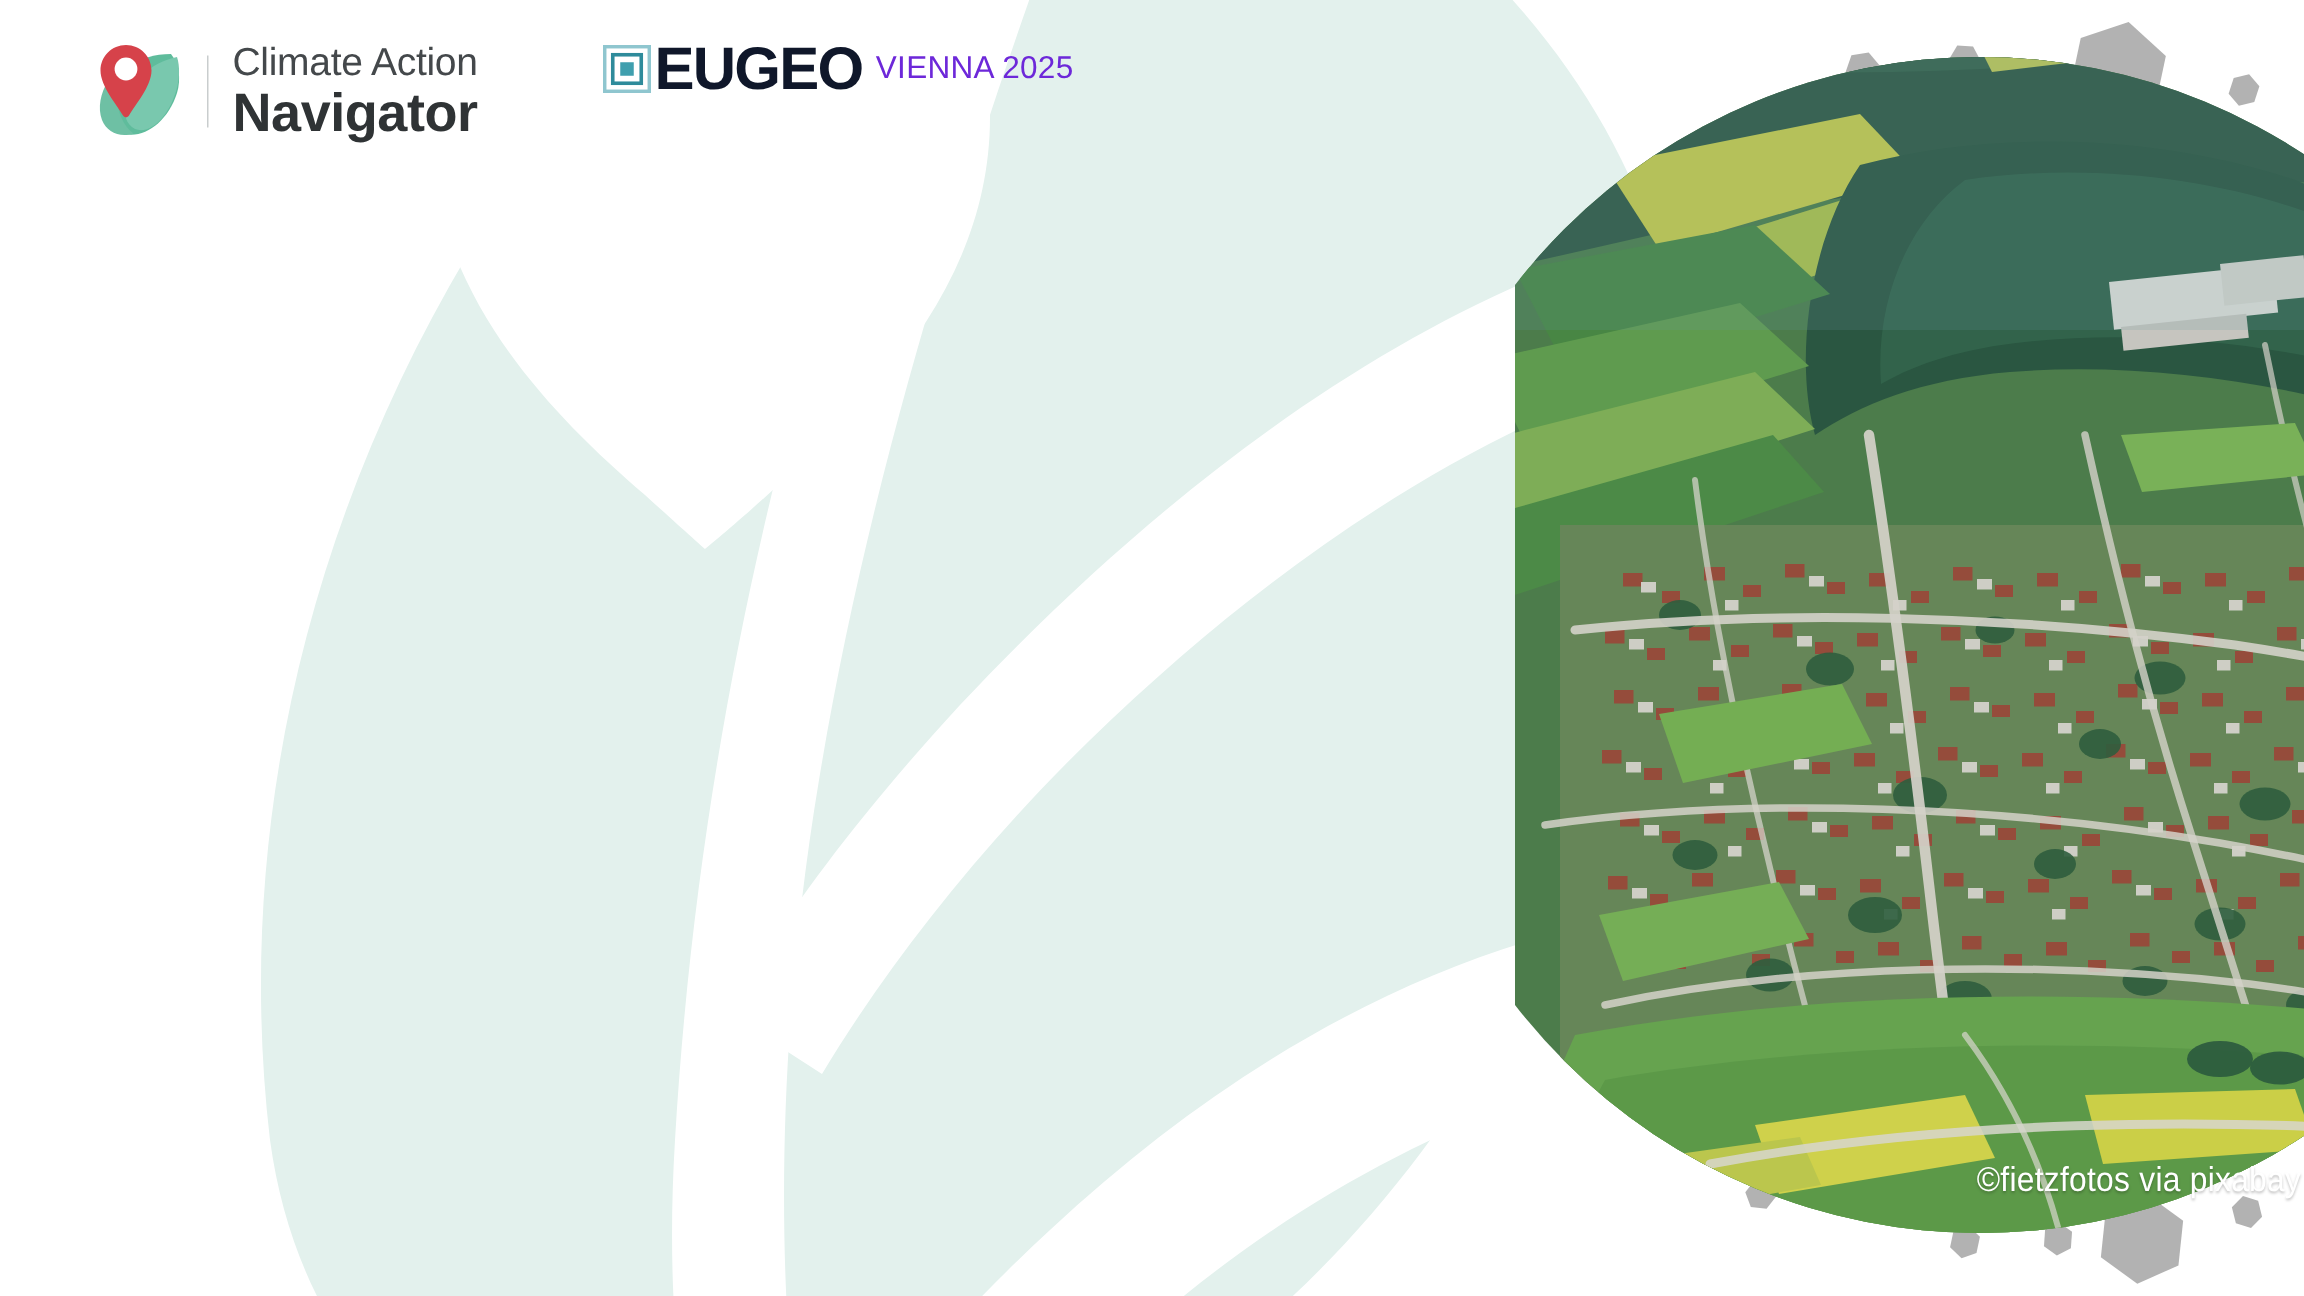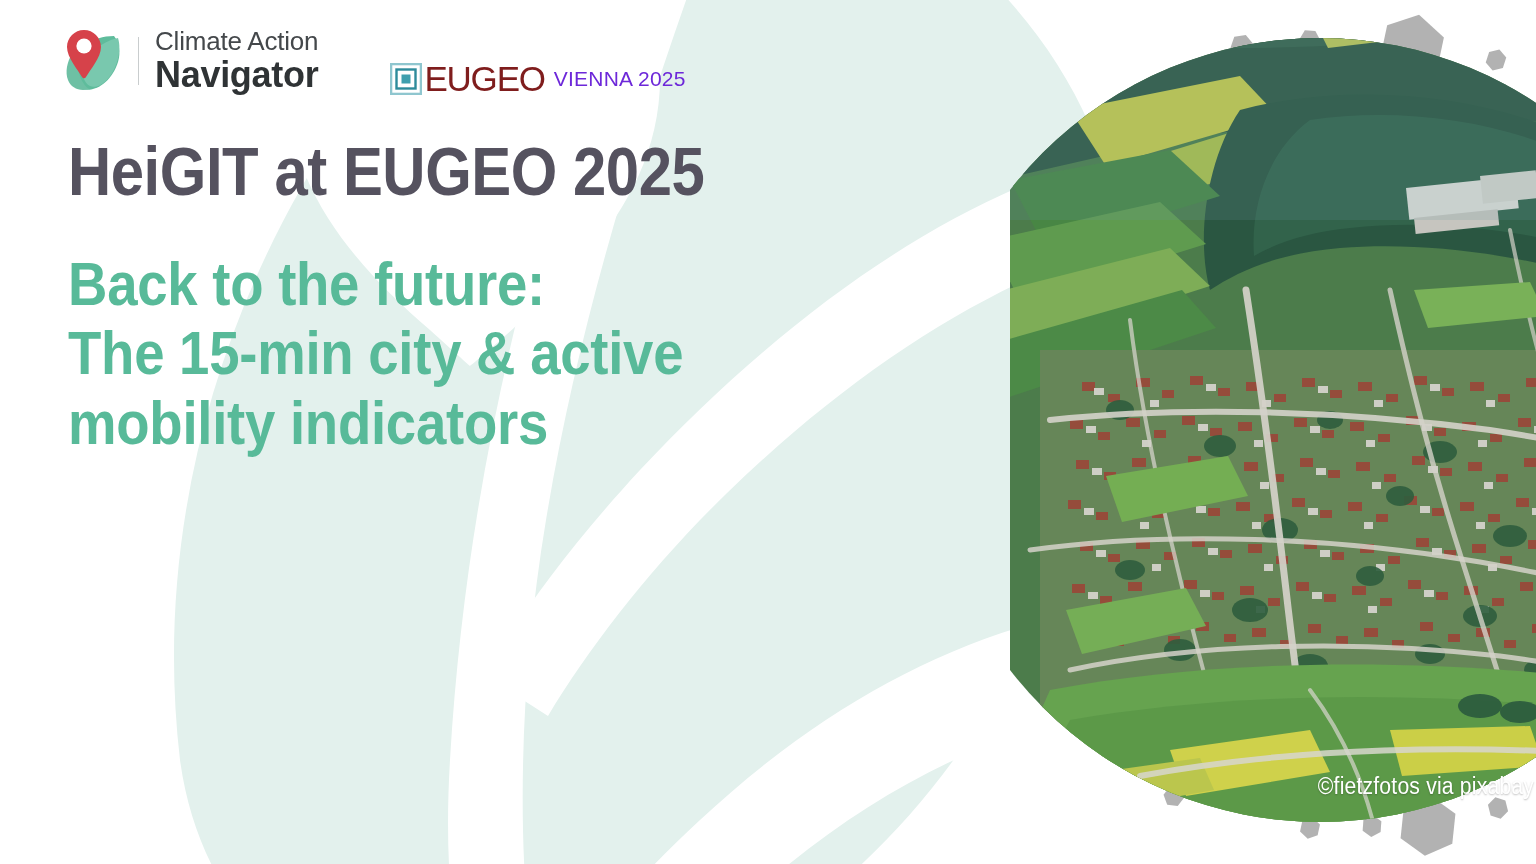--- a/index.html
+++ b/index.html
@@ -23,22 +23,22 @@
     left:0;top:0;
     width:1536px;height:864px;
     pointer-events:none;
   }
 
   
   #header{
     position:absolute;
     left:62px;top:26px;
     display:flex;
-    align-items:flex-end;
-    gap:0px;
+    align-items:flex-start;
+    gap:12px;
     z-index:20;
   }
   #can-logo{
     display:flex;align-items:center;
     gap:14px;
   }
   #can-mark{width:62px;height:70px;flex:0 0 auto;}
   #can-divider{
     width:1px;height:48px;
     background:#c9cdce;
@@ -61,22 +61,22 @@
     margin-top:1px;
   }
 
   #eugeo-logo{
     display:flex;align-items:center;
     gap:0px;
     margin-left:72px;
   }
   #eugeo-mark{width:32px;height:32px;flex:0 0 auto;margin-right:2px;}
   #eugeo-word{
-    font-size:35px;font-weight:400;
-    color:#7f1d1d;
+    font-size:40px;font-weight:700;
+    color:#0f172a;
     letter-spacing:-1.2px;
     line-height:1;
   }
   #eugeo-sub{
     font-size:21px;font-weight:400;
     color:#6d28d9;
     letter-spacing:0.2px;
     margin-left:9px;
     line-height:1;
     padding-bottom:1px;
@@ -212,28 +212,20 @@
         <rect x="6.5" y="6.5" width="19" height="19" fill="none" stroke="#2e8b9b" stroke-width="2.4"></rect>
         <rect x="11.5" y="11.5" width="9" height="9" fill="#3f9fae"></rect>
         <rect x="11.5" y="21" width="9" height="2.4" fill="#ffffff"></rect>
       </svg>
       <span id="eugeo-word">EUGEO</span>
       <span id="eugeo-sub">VIENNA 2025</span>
     </div>
 
   </div>
 
-  <div id="title-block">
-    <h1 id="page-title">HeiGIT at EUGEO 2025</h1>
-    <div id="page-subtitle">
-      <span class="sub-line">Back to the future:</span>
-      <span class="sub-line">The 15-min city &amp; active</span>
-      <span class="sub-line">mobility indicators</span>
-    </div>
-  </div>
 
   <div id="photo-area">
     <svg width="560" height="880" viewBox="0 0 560 880" aria-hidden="true">
       <defs>
         <clipPath id="circClip">
           <circle cx="310" cy="440" r="392"></circle>
         </clipPath>
         <linearGradient id="forestTop" x1="0" y1="0" x2="0.4" y2="1">
           <stop offset="0%" stop-color="#3b6b52"></stop>
           <stop offset="100%" stop-color="#2a4f3c"></stop>

